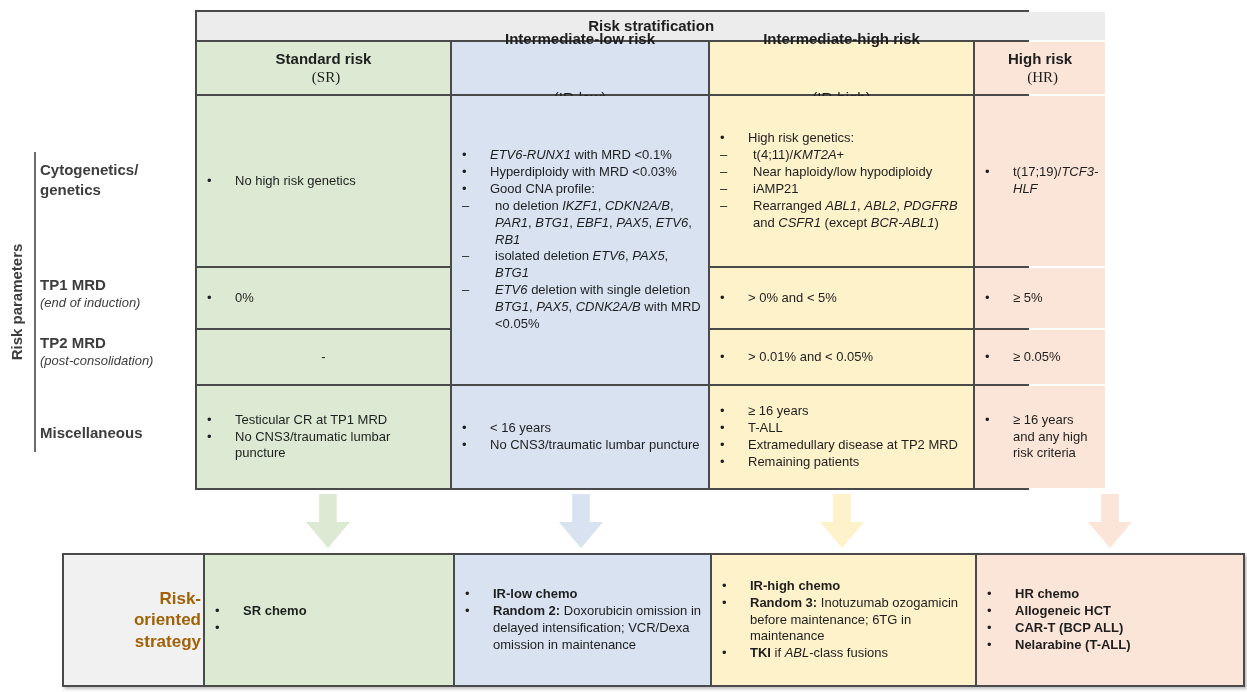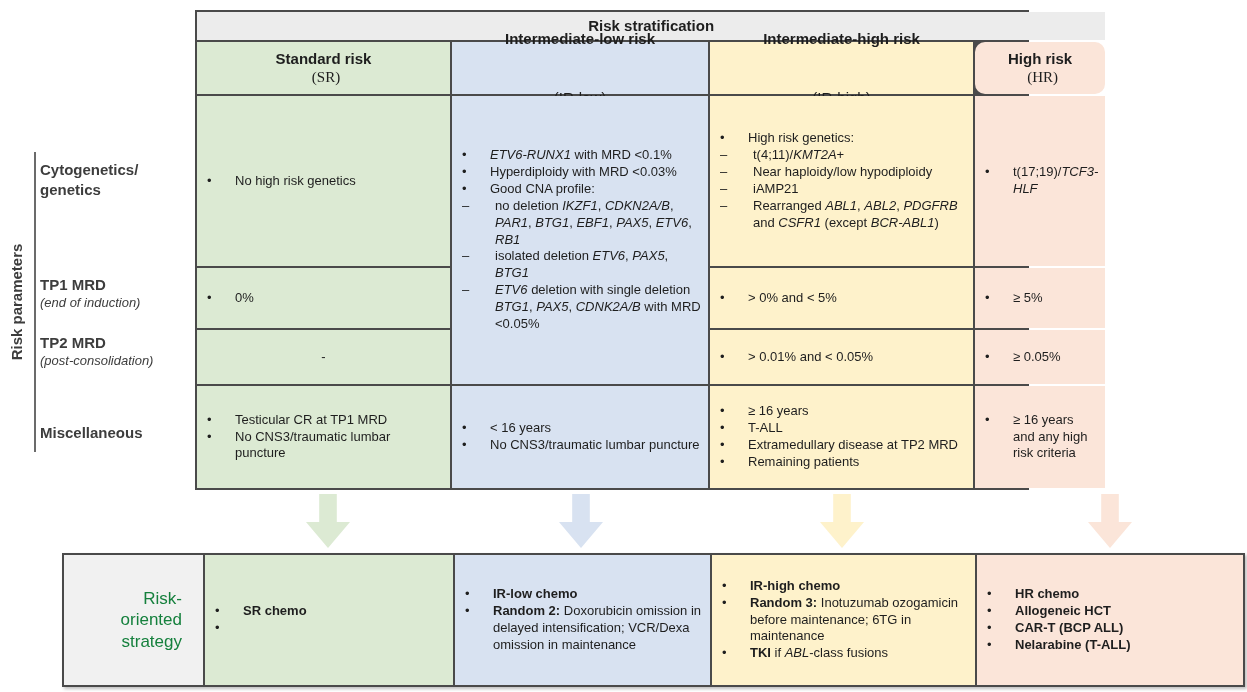--- a/index.html
+++ b/index.html
@@ -43,22 +43,22 @@
   .arrow{position:absolute;top:494px;width:44px;height:54px;
     clip-path:polygon(30% 0,70% 0,70% 52%,100% 52%,50% 100%,0 52%,30% 52%);
     filter:drop-shadow(2px 2px 1.5px rgba(110,110,110,0.55));}
 
   
   .stratable{position:absolute;left:62px;top:553px;width:1183px;height:134px;
     display:grid;box-sizing:border-box;
     grid-template-columns:139px 248px 255px 263px 1fr;
     grid-template-rows:1fr;gap:2px;background:#4a4a4a;border:2px solid #4a4a4a;
     box-shadow:2px 2px 3px rgba(0,0,0,0.25);}
-  .stratlabel{align-items:flex-end;text-align:right;font-weight:normal;font-size:17px;
-    line-height:1.25;color:#15803d;padding-right:21px;}
+  .stratlabel{align-items:flex-end;text-align:right;font-weight:bold;font-size:17px;
+    line-height:1.25;color:#a16207;padding-right:2px;}
   .stratlabel .wrapbox{width:92px;}
 </style>
 </head>
 <body>
 
 <div id="canvas">
 
   <div class="vline"></div>
   <div class="axis-label">Risk parameters</div>
 
@@ -86,21 +86,21 @@
         <span class="habbr">(SR)</span>
     </div>
     <div class="cell hcell stack" style="grid-area: 2 / 2; background: rgb(216, 226, 241);">
       <span class="hname">Intermediate-low risk</span>
         <span class="habbr">(IR-low)</span>
     </div>
     <div class="cell hcell stack" style="grid-area: 2 / 3; background: rgb(254, 242, 203);">
       <span class="hname">Intermediate-high risk</span>
         <span class="habbr">(IR-high)</span>
     </div>
-    <div class="cell hcell inline" style="grid-area: 2 / 4; background: rgb(251, 229, 217); border-radius: 10px;">
+    <div class="cell hcell inline" style="grid-area: 2 / 4; background: rgb(251, 229, 217);">
       <span class="hname">High risk</span>
         <span class="habbr">(HR)</span>
     </div>
 
     <div class="cell" style="grid-area: 3 / 1; background: rgb(220, 234, 211);">
         <div class="item">
           <span class="m">•</span>
           <span class="t"><span>No high risk genetics</span></span>
         </div>
       </div>

